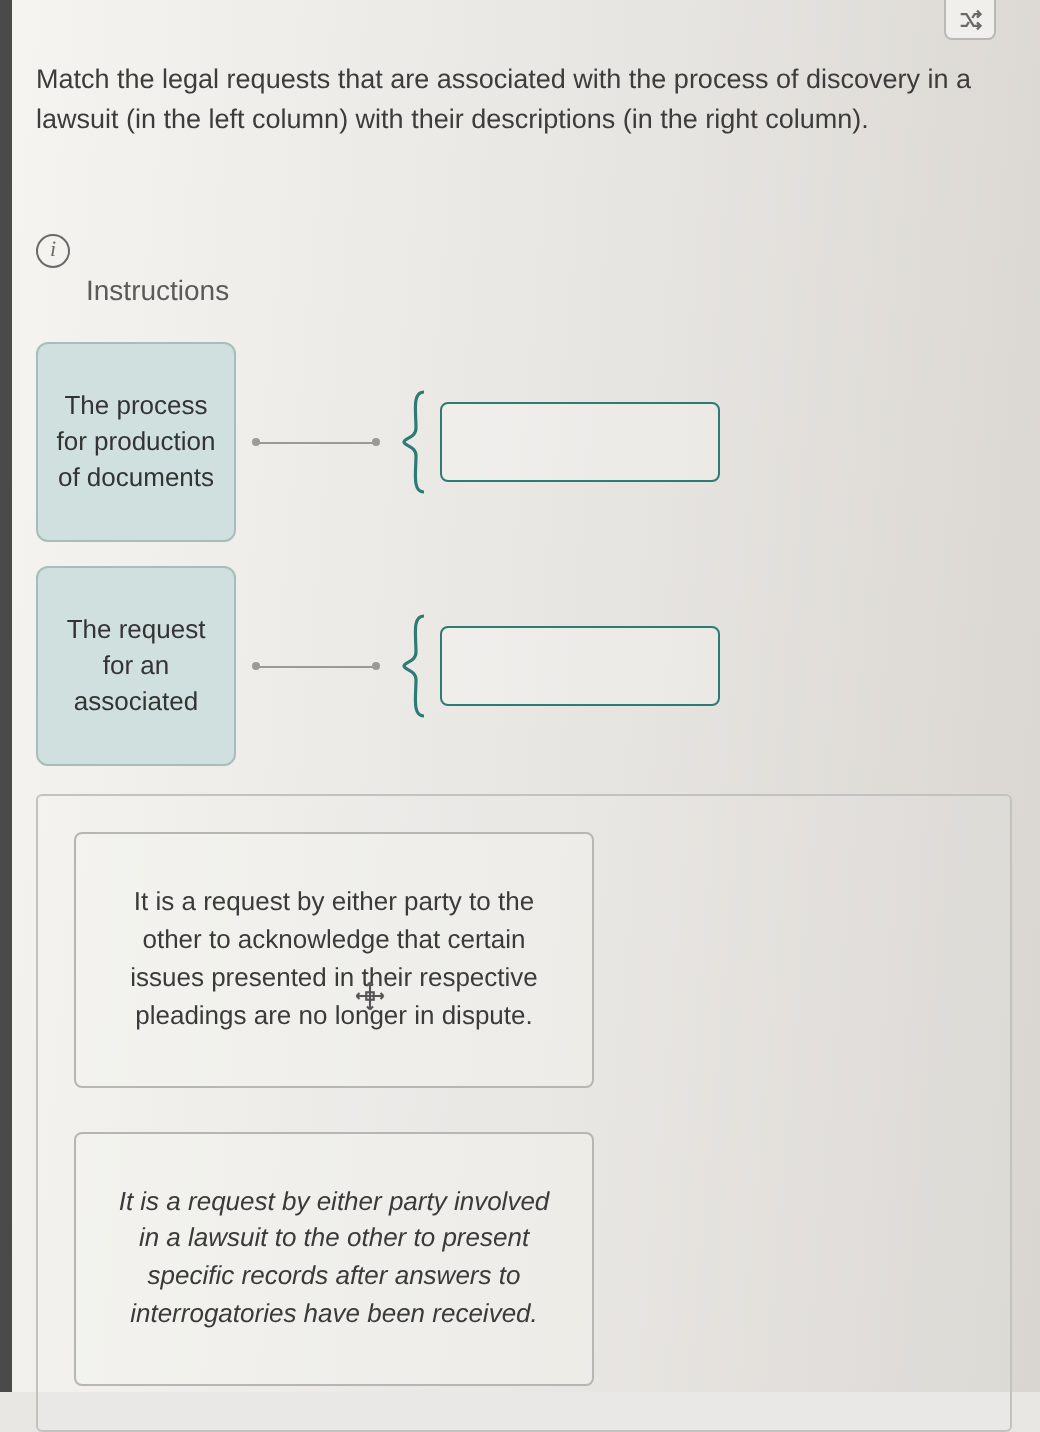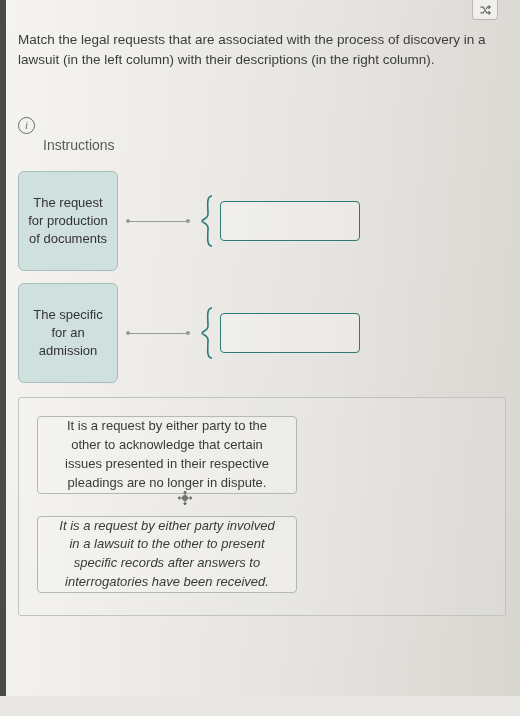--- a/index.html
+++ b/index.html
@@ -127,21 +127,21 @@
     border: 1px solid #c2c2be;
     border-radius: 3px;
     padding: 18px 18px;
     background: rgba(255,255,255,0.08);
   }
   .answer-card {
     width: 260px;
     border: 1px solid #b6b6b2;
     border-radius: 4px;
     background: rgba(245,244,241,0.4);
-    padding: 0 16px;
+    padding: 25px 16px;
     font-size: 13px;
     line-height: 1.45;
     color: #3a3a38;
     text-align: center;
     margin-bottom: 22px;
     position: relative;
     cursor: grab;
   }
   .answer-card:last-child { margin-bottom: 4px; font-style: italic; }
   .cursor-icon {
@@ -167,34 +167,34 @@
   <p class="prompt">Match the legal requests that are associated with the process of discovery in a lawsuit (in the left column) with their descriptions (in the right column).</p>
 
   <div class="instructions-row">
     <span class="info-icon">i</span>
     <span class="instructions-label">Instructions</span>
   </div>
 
   <div class="match-area">
 
     <div class="match-row">
-      <div class="term-card">The request for production of documents</div>
+      <div class="term-card">The process for production of documents</div>
       <div class="connector">
         <div class="connector-line"></div>
       </div>
       <div class="brace-slot">
         <svg class="brace-svg" viewBox="0 0 18 54">
           <path d="M14 2 C8 2 10 12 10 20 C10 25 4 25 4 27 C4 29 10 29 10 34 C10 42 8 52 14 52" fill="none" stroke="#2e7a74" stroke-width="1.6"></path>
         </svg>
         <div class="drop-slot"></div>
       </div>
     </div>
 
     <div class="match-row">
-      <div class="term-card">The specific for an admission</div>
+      <div class="term-card">The request for an associated</div>
       <div class="connector">
         <div class="connector-line"></div>
       </div>
       <div class="brace-slot">
         <svg class="brace-svg" viewBox="0 0 18 54">
           <path d="M14 2 C8 2 10 12 10 20 C10 25 4 25 4 27 C4 29 10 29 10 34 C10 42 8 52 14 52" fill="none" stroke="#2e7a74" stroke-width="1.6"></path>
         </svg>
         <div class="drop-slot"></div>
       </div>
     </div>

